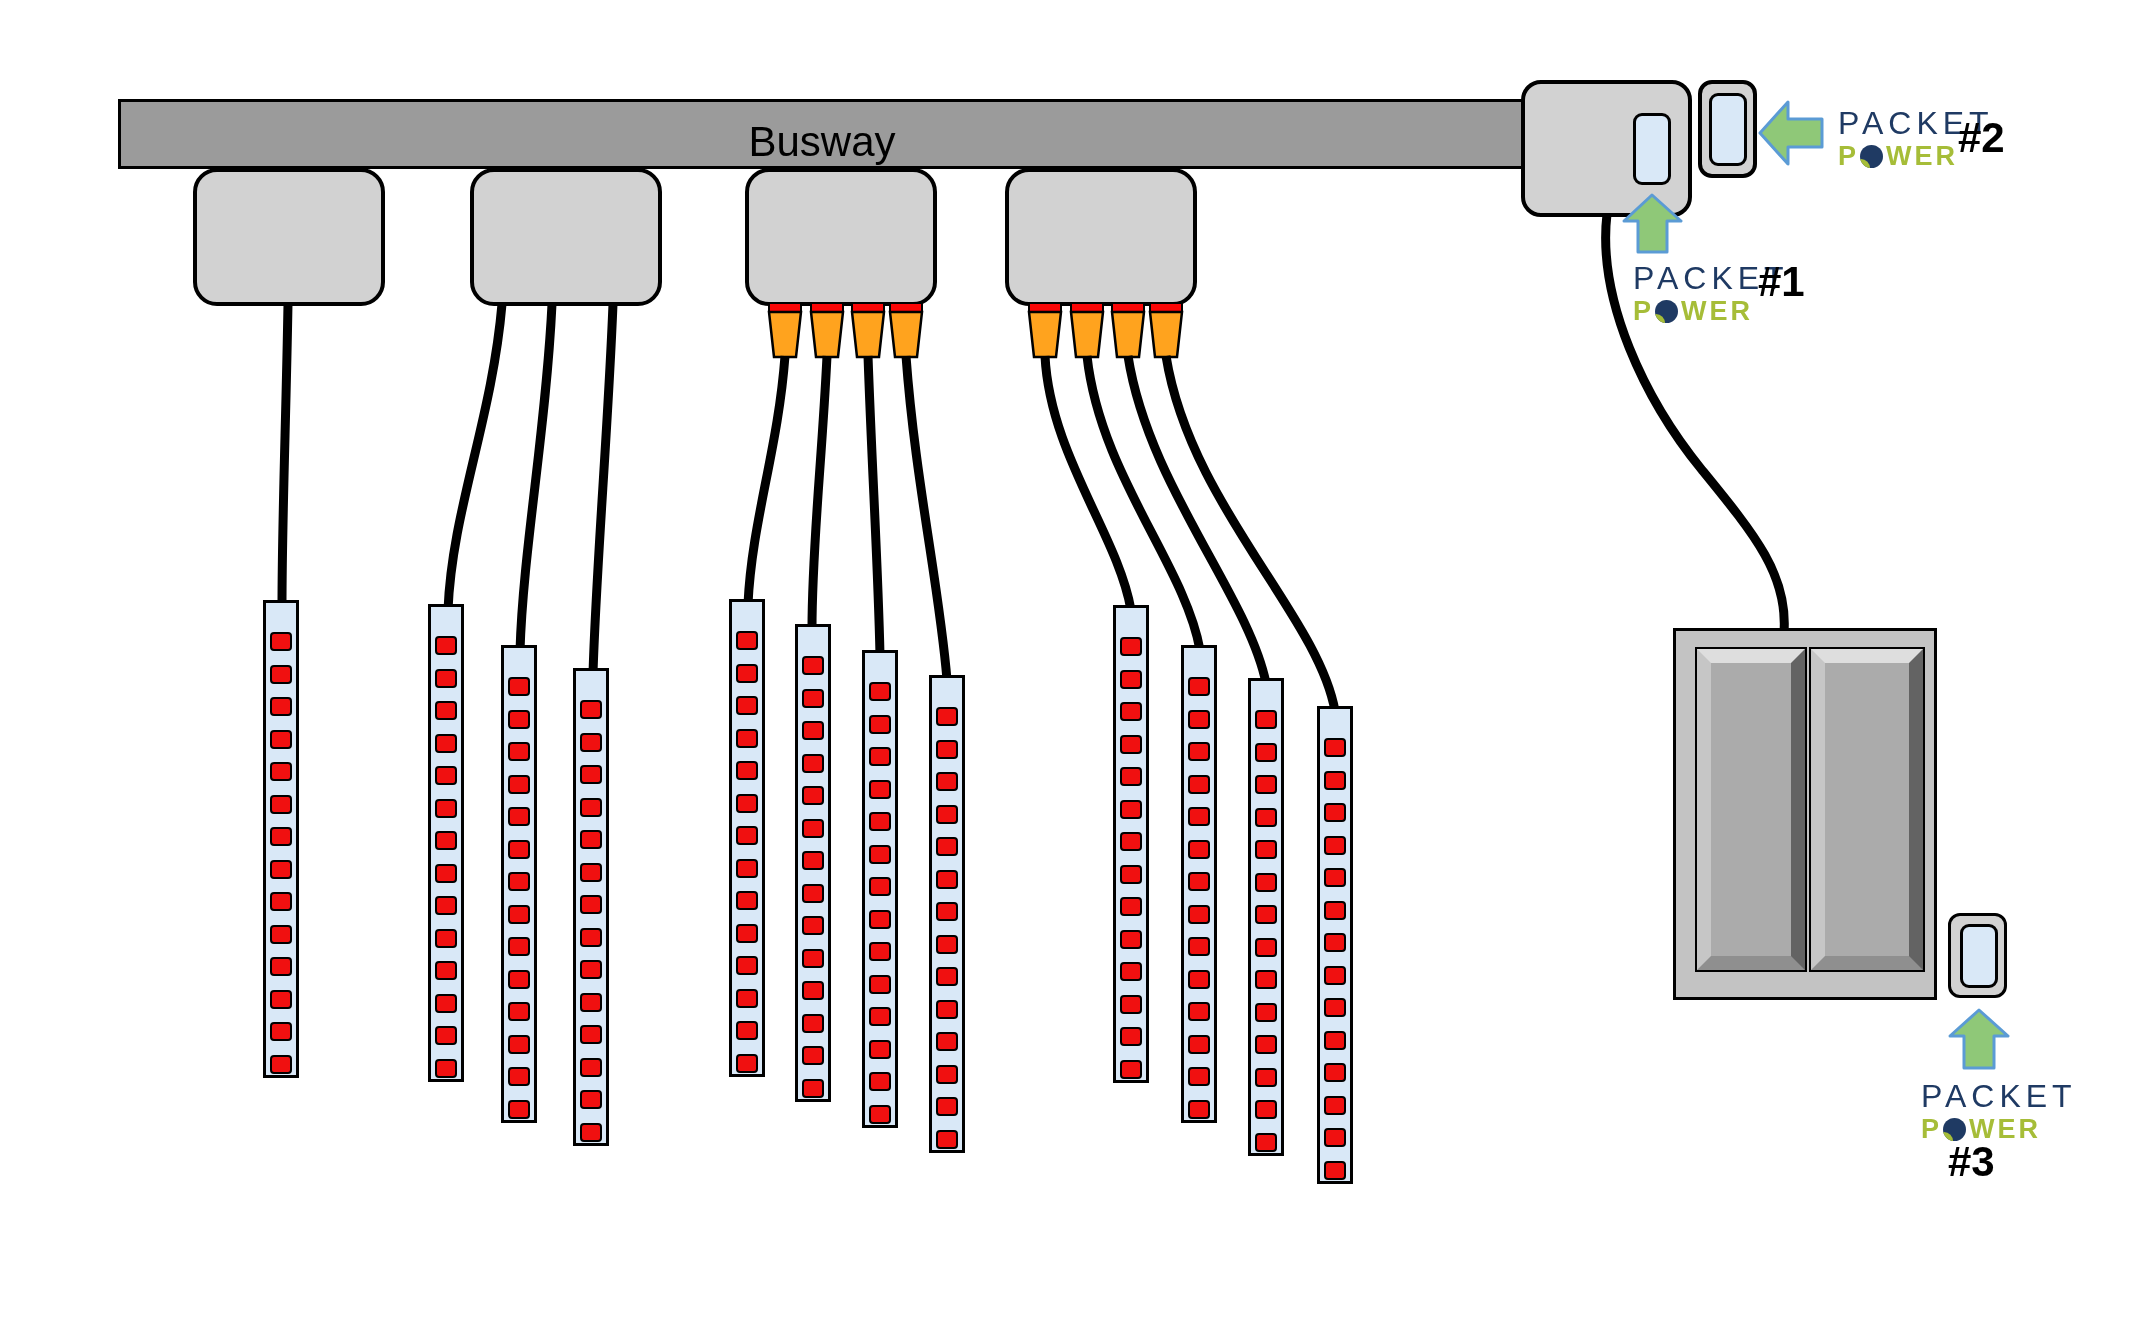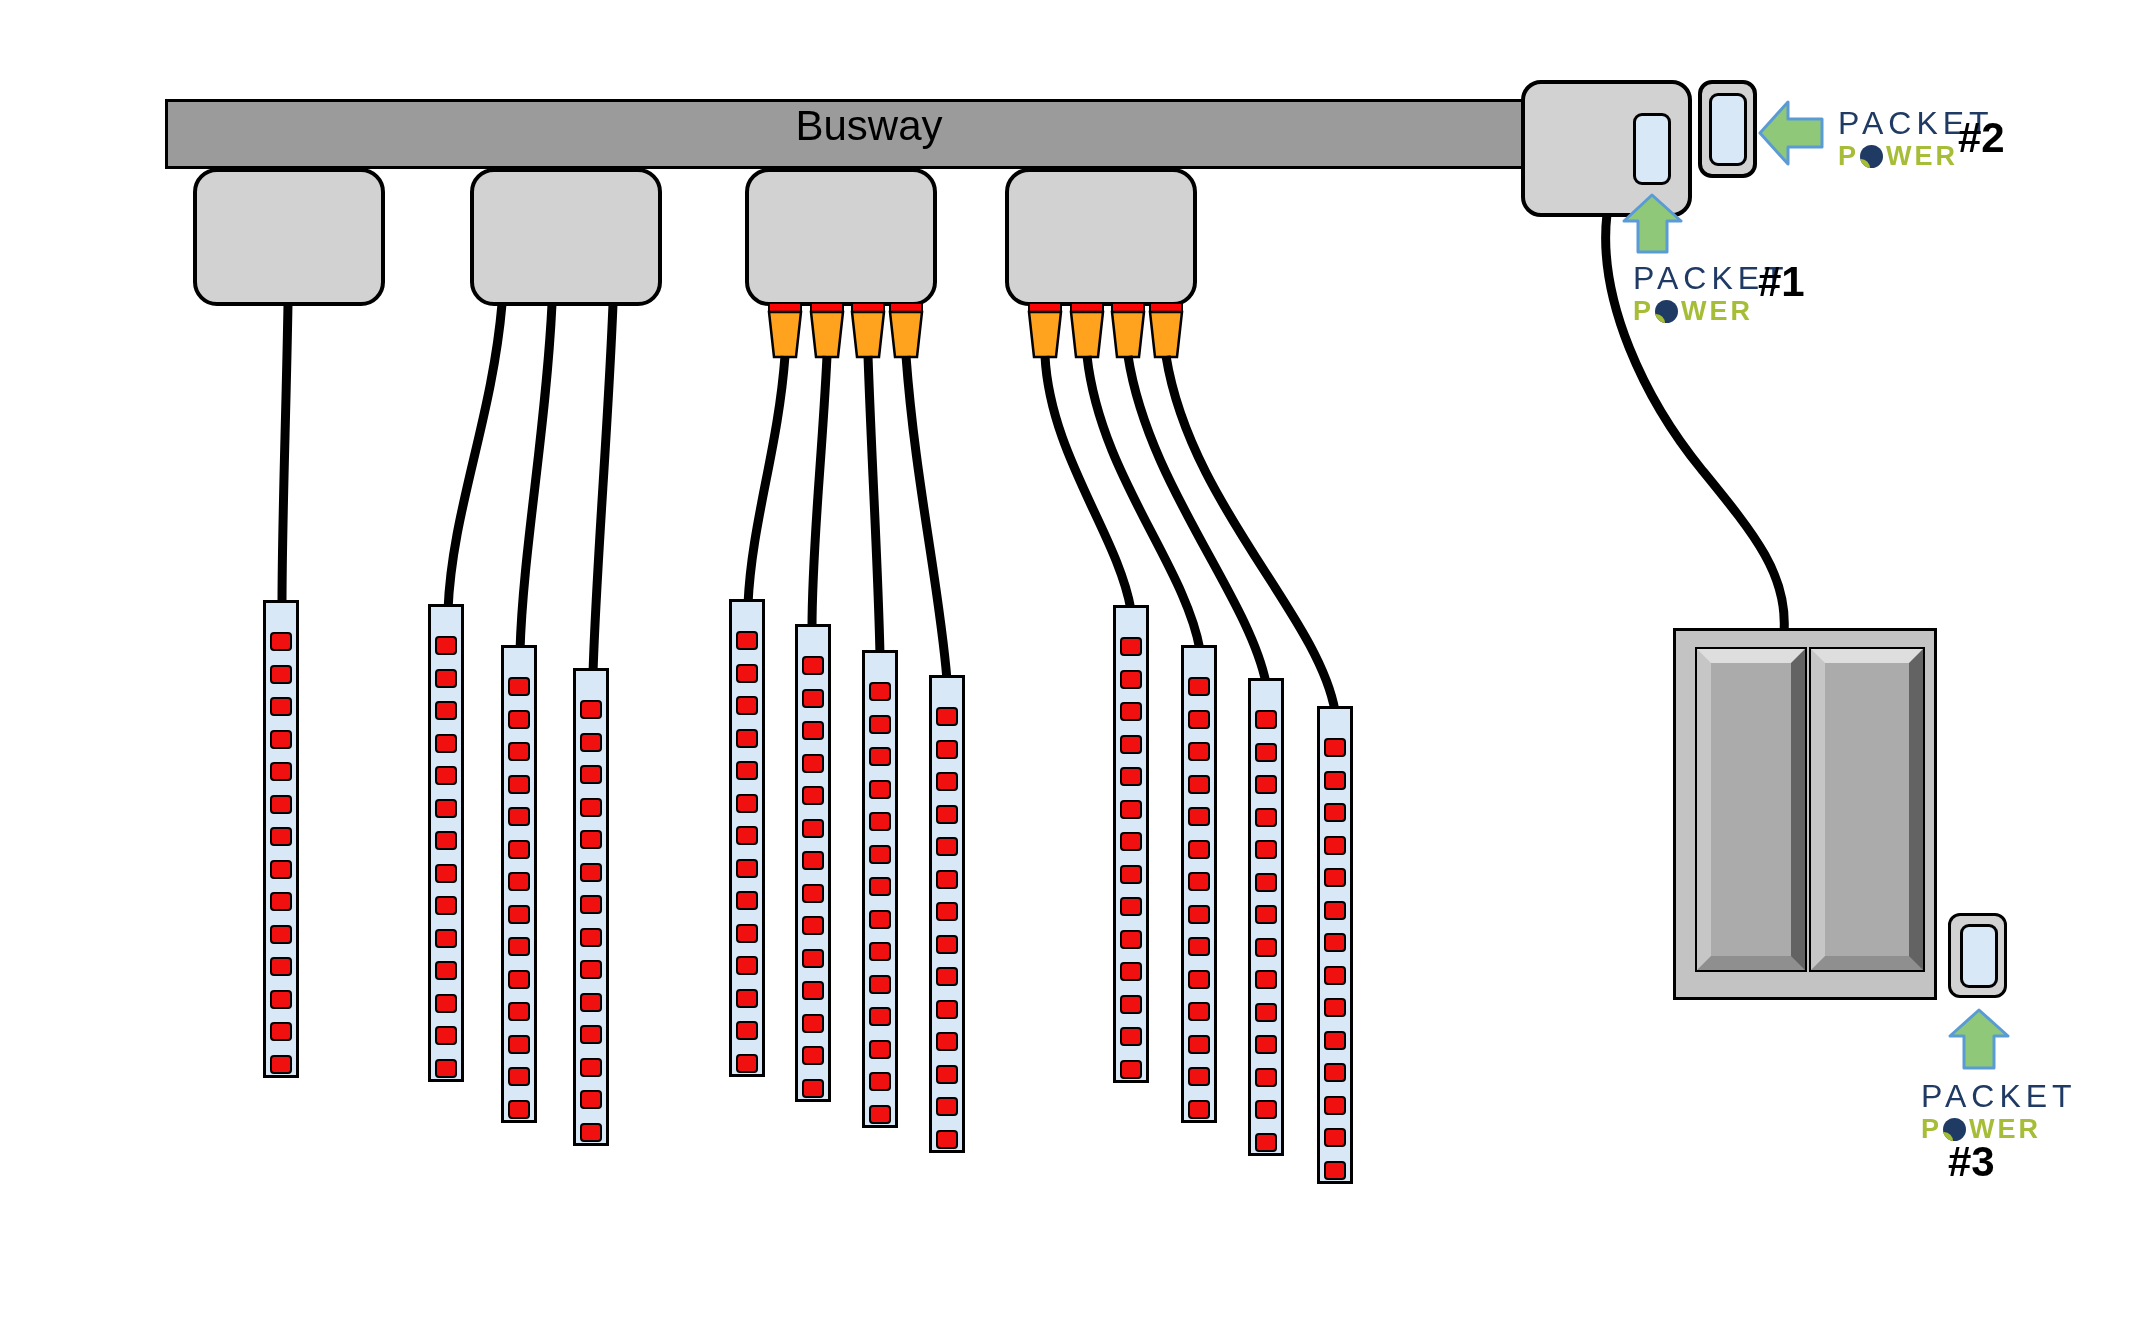--- a/index.html
+++ b/index.html
@@ -2,21 +2,21 @@
 <html style="--busway: #9b9b9b; --boxfill: #d2d2d2; --stripfill: #d9e8f7; --outlet: #f01010; --connectorred: #fa0505; --connectororange: #ffa31e; --windowfill: #d9e8f7; --panelfill: #c3c3c3; --doorface: #ababab; --doorlight: #dedede; --doorlite2: #c6c6c6; --doordark: #636363; --doormid: #8f8f8f; --arrowgreen: #8fc878; --arrowblue: #5b9bd5; --logonavy: #1f3a63; --logogreen: #a6bd38; --cable: #000000;"><head>
 <meta charset="utf-8">
 <style>
   html,body{margin:0;padding:0;background:#fff;}
   #canvas{position:relative;width:2149px;height:1338px;background:#ffffff;
           font-family:"Liberation Sans",sans-serif;overflow:hidden;}
 
   
   #busway{position:absolute;left:118px;top:99px;width:1408px;height:70px;
           background:var(--busway);border:3px solid #000;box-sizing:border-box;
-          display:flex;align-items:flex-start;justify-content:center;z-index:1;margin-left:47px;}
+          display:flex;align-items:flex-end;justify-content:center;z-index:1;}
   #busway span{font-size:42px;color:#000;}
 
   
   .tapbox{position:absolute;width:192px;height:138px;background:var(--boxfill);
           border:4px solid #000;border-radius:24px;box-sizing:border-box;z-index:2;}
 
   
   #wires{position:absolute;left:0;top:0;z-index:3;}
 
   

